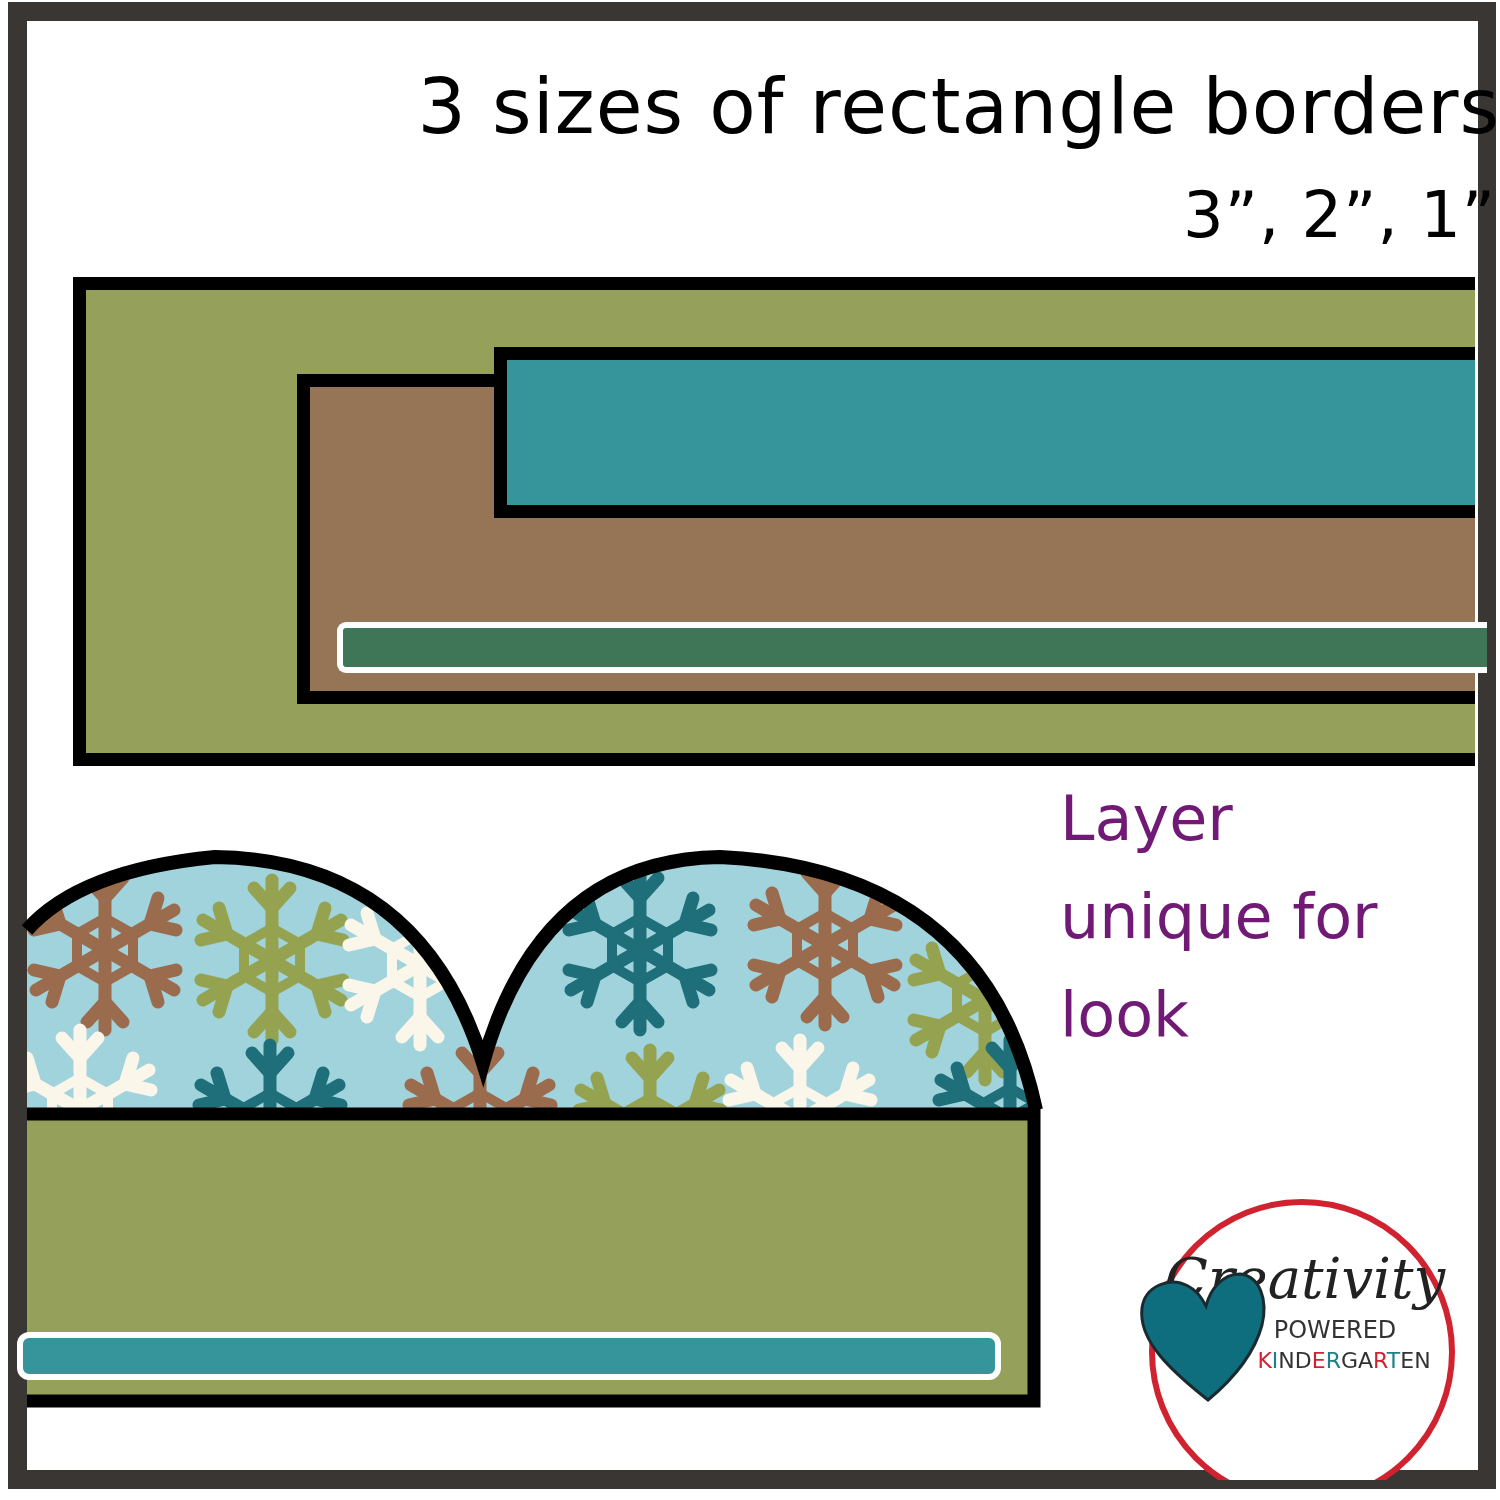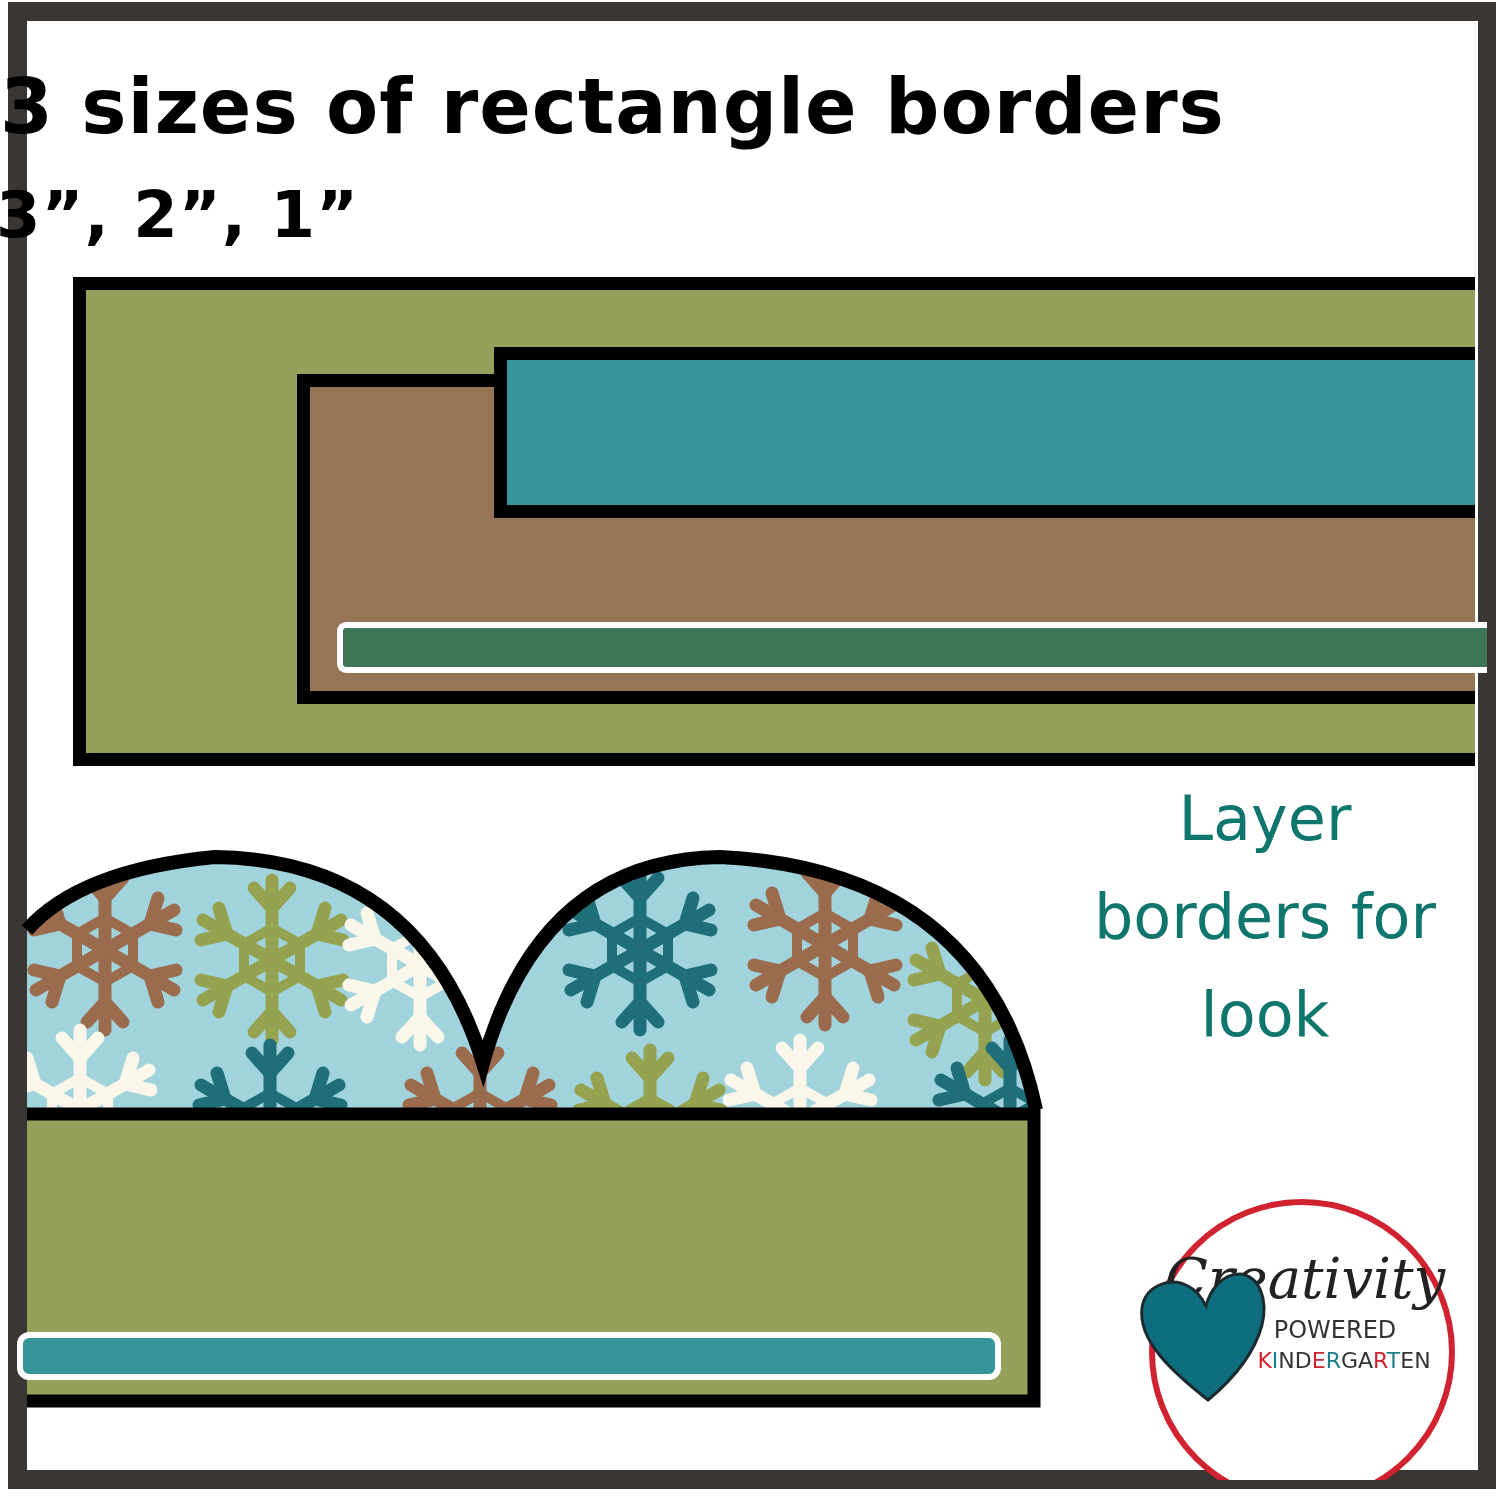--- a/index.html
+++ b/index.html
@@ -1,23 +1,23 @@
 <!DOCTYPE html>
 <html><head>
 <meta charset="utf-8">
 <style>
   html, body { margin: 0; padding: 0; background: #ffffff; }
   body { width: 1500px; height: 1500px; position: relative; overflow: hidden; font-family: "DejaVu Sans", sans-serif; }
   .frame { position: absolute; left: 8px; top: 2px; width: 1488px; height: 1487px; box-sizing: border-box; border: 19px solid #393634; border-right-width: 18px; background: #fff; }
   .abs { position: absolute; }
-  .title-line { position: absolute; left: 0; width: 1500px; text-align: left; color: #000; font-family: "DejaVu Sans", sans-serif; font-weight: bold; letter-spacing: 1px; }
+  .title-line { position: absolute; left: 0; width: 1500px; text-align: right; color: #000; font-family: "DejaVu Sans", sans-serif; font-weight: normal; letter-spacing: 1px; }
   .t1 { top: 62px; font-size: 76px; }
   .t2 { top: 178px; font-size: 64px; left: -4px; }
   .rect { position: absolute; box-sizing: border-box; border: 13px solid #000; border-right: none; }
-  .side-text { position: absolute; left: 1060px; width: 410px; text-align: center; font-size: 62px; line-height: 98px; top: 770px; color: #0f766e; font-family: "DejaVu Sans", sans-serif; }
+  .side-text { position: absolute; left: 1060px; width: 410px; font-size: 62px; line-height: 98px; top: 770px; color: #701a75; font-family: "DejaVu Sans", sans-serif; }
   .stripe { position: absolute; box-sizing: border-box; border: 6px solid #ffffff; border-radius: 9px; }
   .logo-text-script { font-family: "DejaVu Serif", serif; font-style: italic; font-size: 56px; fill: #222; }
 </style>
 </head>
 <body>
 
 <div class="frame"></div>
 
 <div class="title-line t1">3 sizes of rectangle borders</div>
 <div class="title-line t2">3”, 2”, 1”</div>
@@ -71,21 +71,21 @@
 
     <rect x="27" y="1108" width="1007" height="293" fill="#95a05a"></rect>
     <path d="M27,1114 L1034,1114 L1034,1401 L27,1401" fill="none" stroke="#000" stroke-width="13"></path>
 
     <rect x="20" y="1335" width="978" height="42" rx="9" ry="9" fill="#35959a" stroke="#ffffff" stroke-width="6"></rect>
   </svg>
 </div>
 
 <div class="side-text">
   <div>Layer</div>
-  <div>borders for</div>
+  <div>unique for</div>
   <div>look</div>
 </div>
 
 <div class="abs" style="left:1130px; top:1190px; width:340px; height:290px;">
   <svg width="340" height="290" viewBox="0 0 340 290">
     <circle cx="172" cy="162" r="150" fill="#ffffff" stroke="#d0232f" stroke-width="6"></circle>
     <text x="175" y="108" text-anchor="middle" class="logo-text-script">Creativity</text>
     <path d="M78,210 C40,180 8,150 12,118 C15,96 40,86 58,96 C66,100 72,108 76,116 C80,100 92,84 110,84 C130,86 138,110 132,135 C124,165 102,190 78,210 Z" fill="#0e6e7e" stroke="#1b2a2e" stroke-width="3"></path>
     <text x="205" y="148" text-anchor="middle" font-family="DejaVu Sans, sans-serif" font-size="24" fill="#333">POWERED</text>
     <text id="kg" x="214" y="178" text-anchor="middle" font-family="DejaVu Sans, sans-serif" font-size="22"><tspan fill="#d0232f">K</tspan><tspan fill="#1e7f8c">I</tspan><tspan fill="#333333">N</tspan><tspan fill="#333333">D</tspan><tspan fill="#d0232f">E</tspan><tspan fill="#1e7f8c">R</tspan><tspan fill="#333333">G</tspan><tspan fill="#333333">A</tspan><tspan fill="#d0232f">R</tspan><tspan fill="#1e7f8c">T</tspan><tspan fill="#333333">E</tspan><tspan fill="#333333">N</tspan></text>

